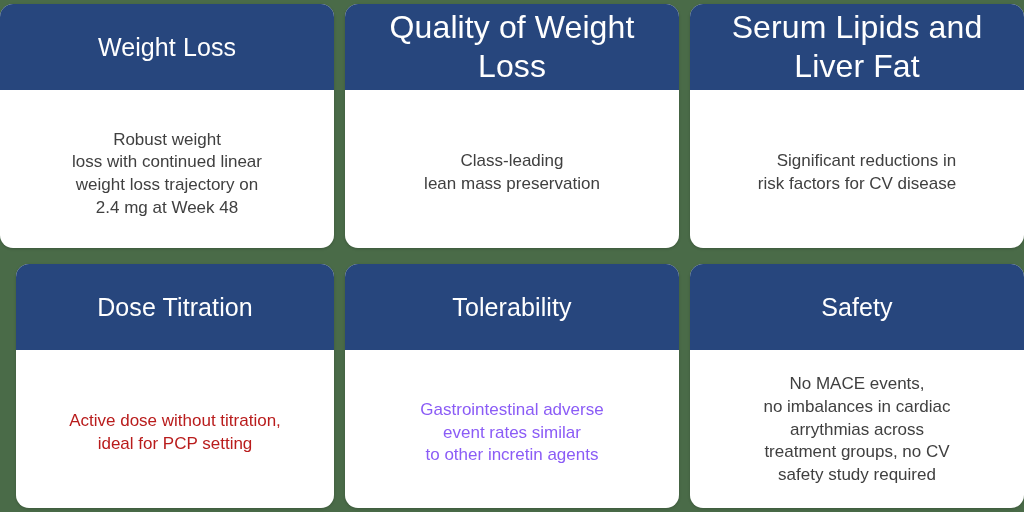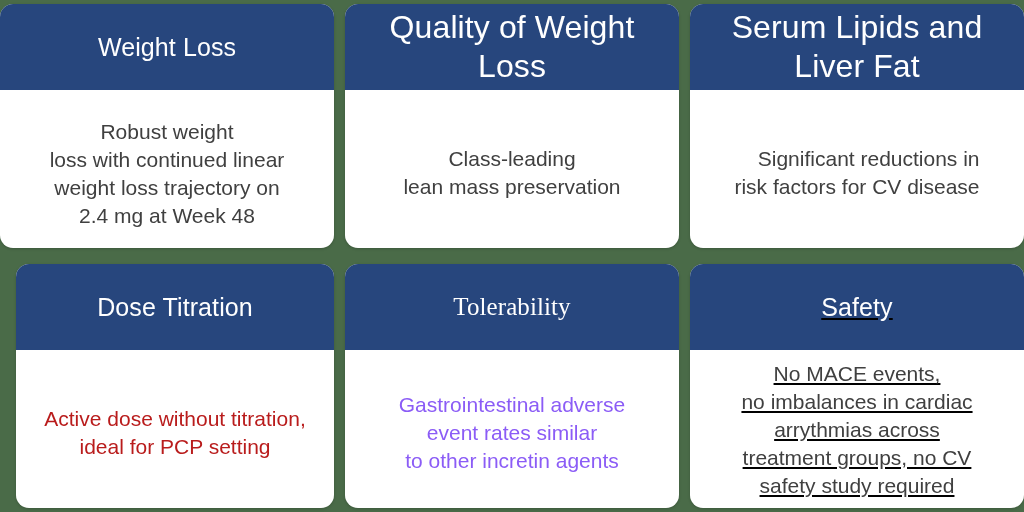--- a/index.html
+++ b/index.html
@@ -51,21 +51,21 @@
   .card-header.two-line {
     font-size: 32px;
   }
   .card-body {
     flex: 1 1 auto;
     display: flex;
     align-items: center;
     justify-content: center;
     text-align: center;
     color: #404040;
-    font-size: 21px;
+    font-size: 17px;
     line-height: 1.33;
     padding: 0 10px;
     box-sizing: border-box;
     white-space: pre-line;
   }
   .card-body.pad-top-1 { padding-top: 10px; }
   .card-body.pad-top-2 { padding-top: 8px; }
   .card-body.pad-top-3 { padding-top: 2px; }
 </style>
 </head>
@@ -95,27 +95,27 @@
 risk factors for CV disease</div>
   </div>
 
   <div class="card" style="background: rgb(255, 255, 255); margin-left: 16px;">
     <div class="card-header" style="background: rgb(39, 70, 125); color: rgb(255, 255, 255);">Dose Titration</div>
     <div class="card-body pad-top-2" style="color: #b91c1c;">Active dose without titration,
 ideal for PCP setting</div>
   </div>
 
   <div class="card" style="background: rgb(255, 255, 255);">
-    <div class="card-header" style="background: rgb(39, 70, 125); color: rgb(255, 255, 255); font-family: Liberation Serif, serif;">Tolerability</div>
+    <div class="card-header" style="background: rgb(39, 70, 125); color: rgb(255, 255, 255);">Tolerability</div>
     <div class="card-body pad-top-2" style="color: #8b5cf6;">Gastrointestinal adverse
 event rates similar
 to other incretin agents</div>
   </div>
 
-  <div class="card" style="background: rgb(255, 255, 255); text-decoration: underline;">
+  <div class="card" style="background: rgb(255, 255, 255);">
     <div class="card-header" style="background: rgb(39, 70, 125); color: rgb(255, 255, 255);">Safety</div>
     <div class="card-body pad-top-3" style="color: rgb(64, 64, 64);">No MACE events,
 no imbalances in cardiac
 arrythmias across
 treatment groups, no CV
 safety study required</div>
   </div>
 
 </div>
 

